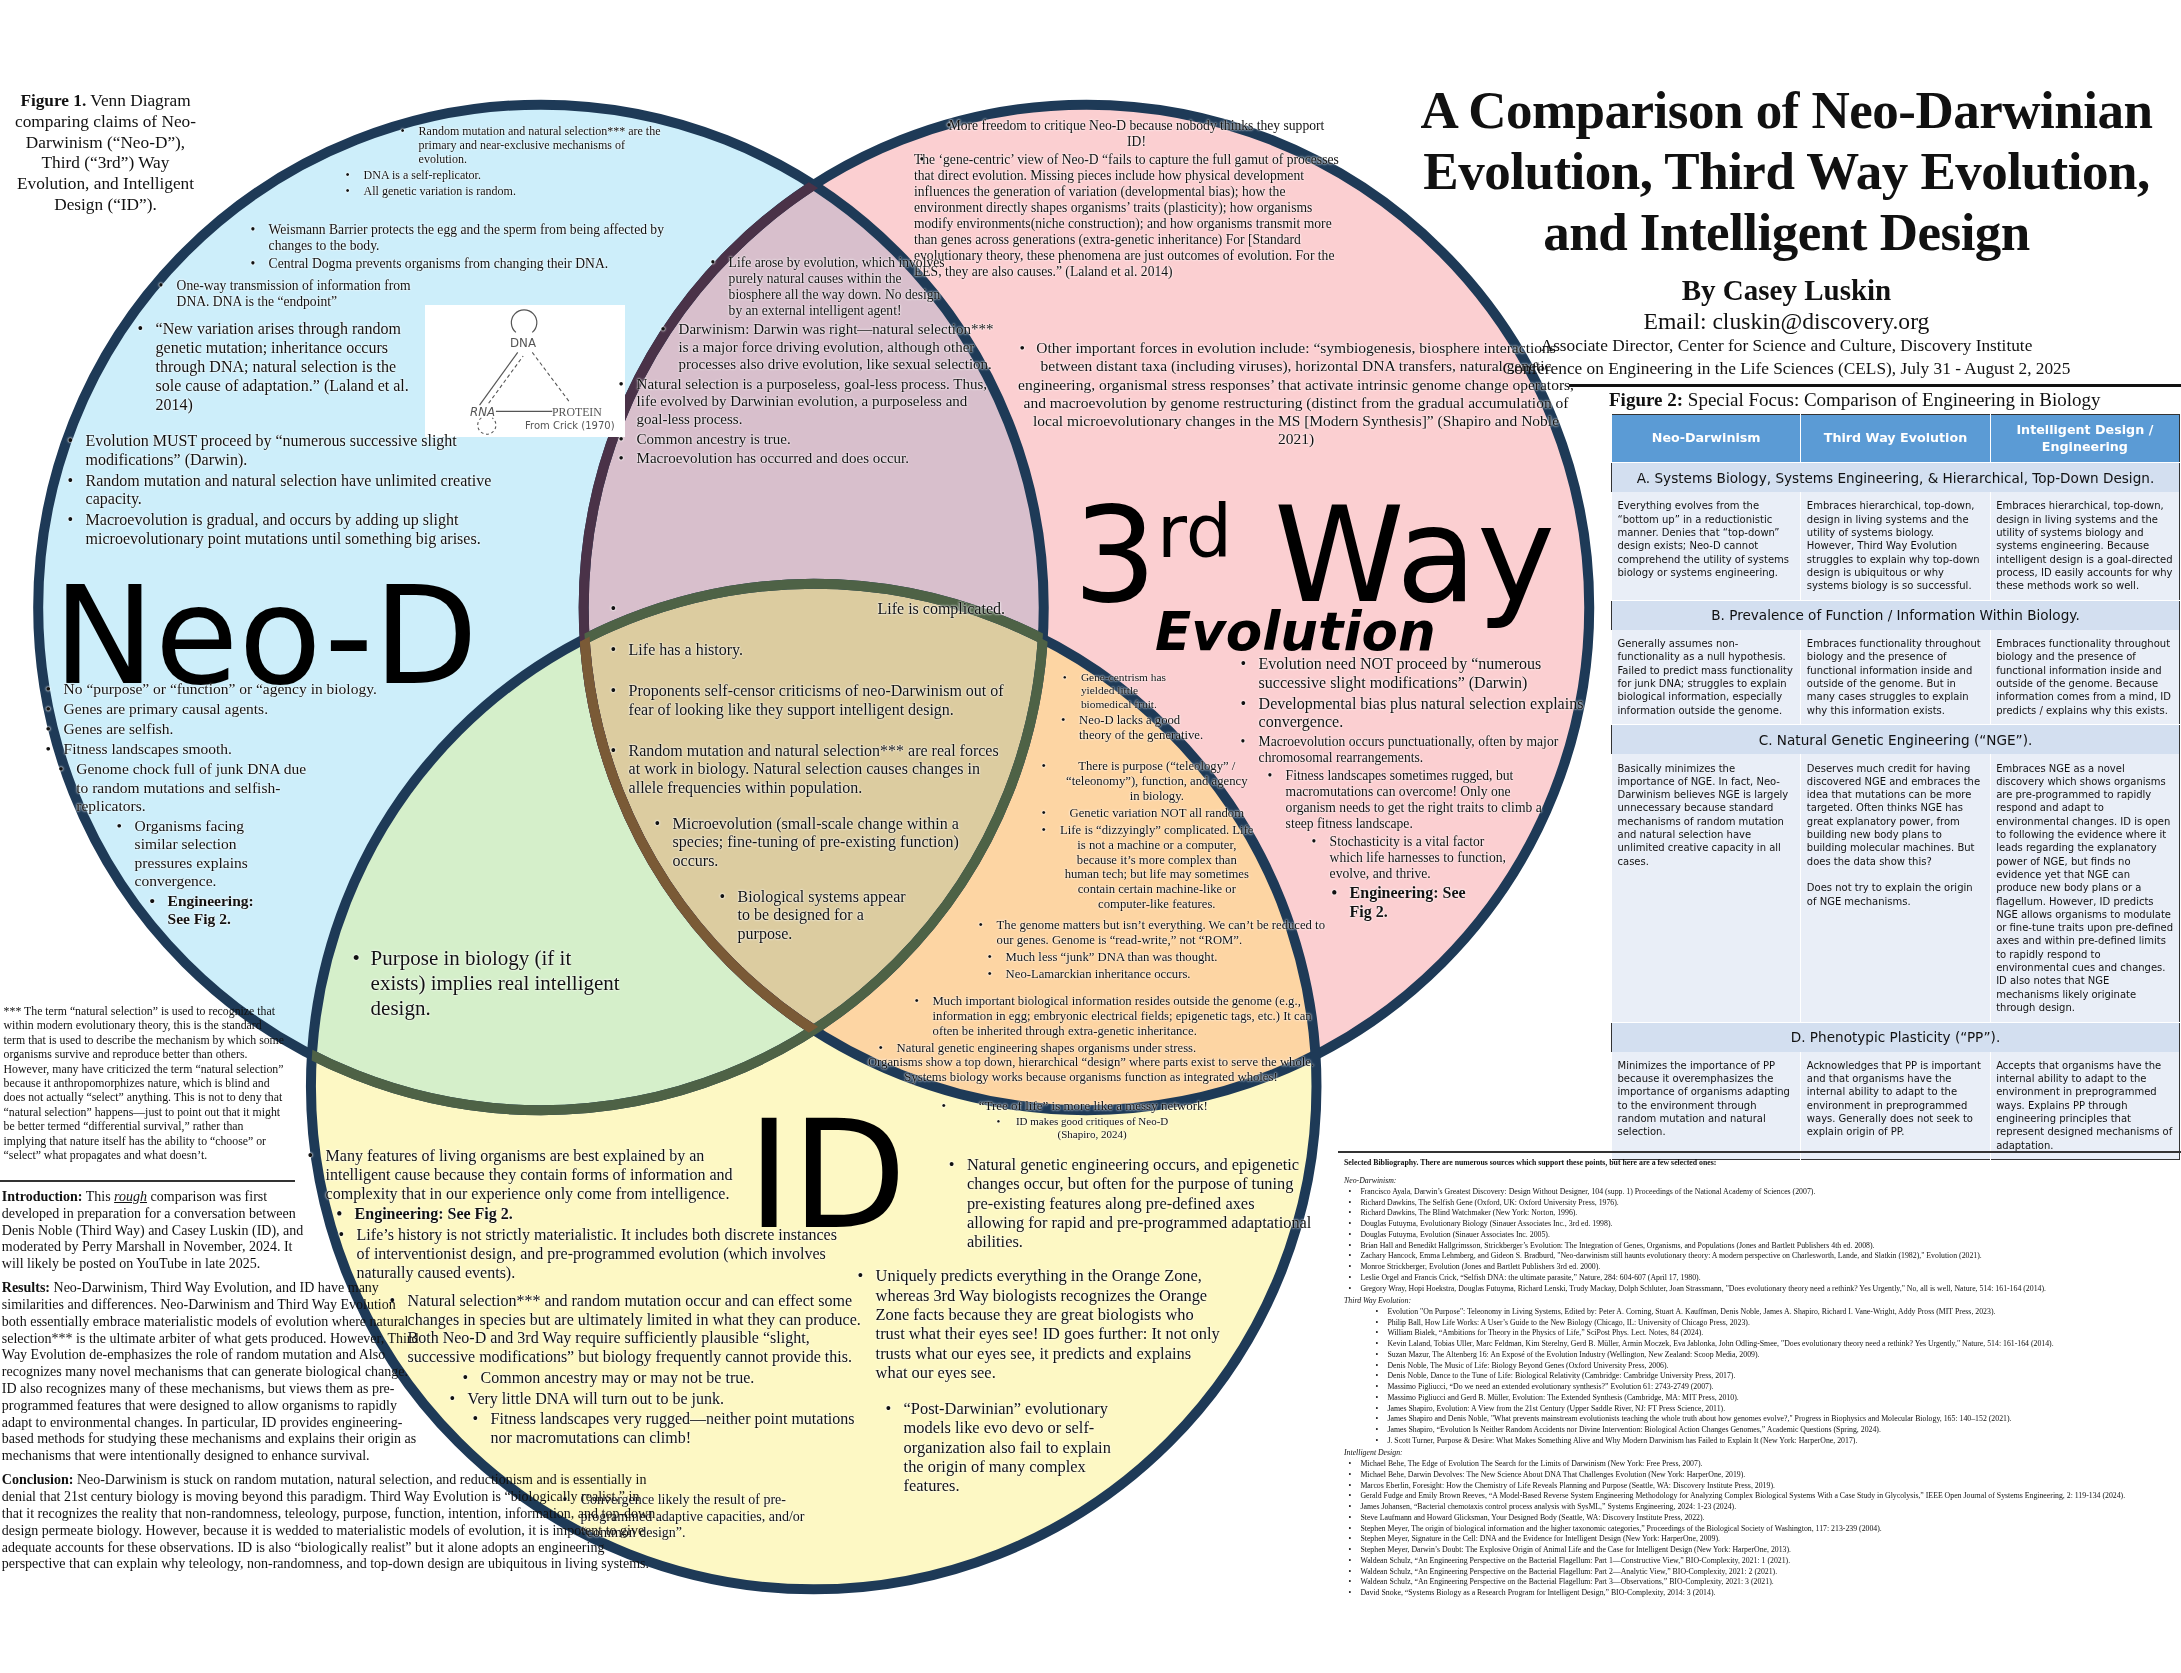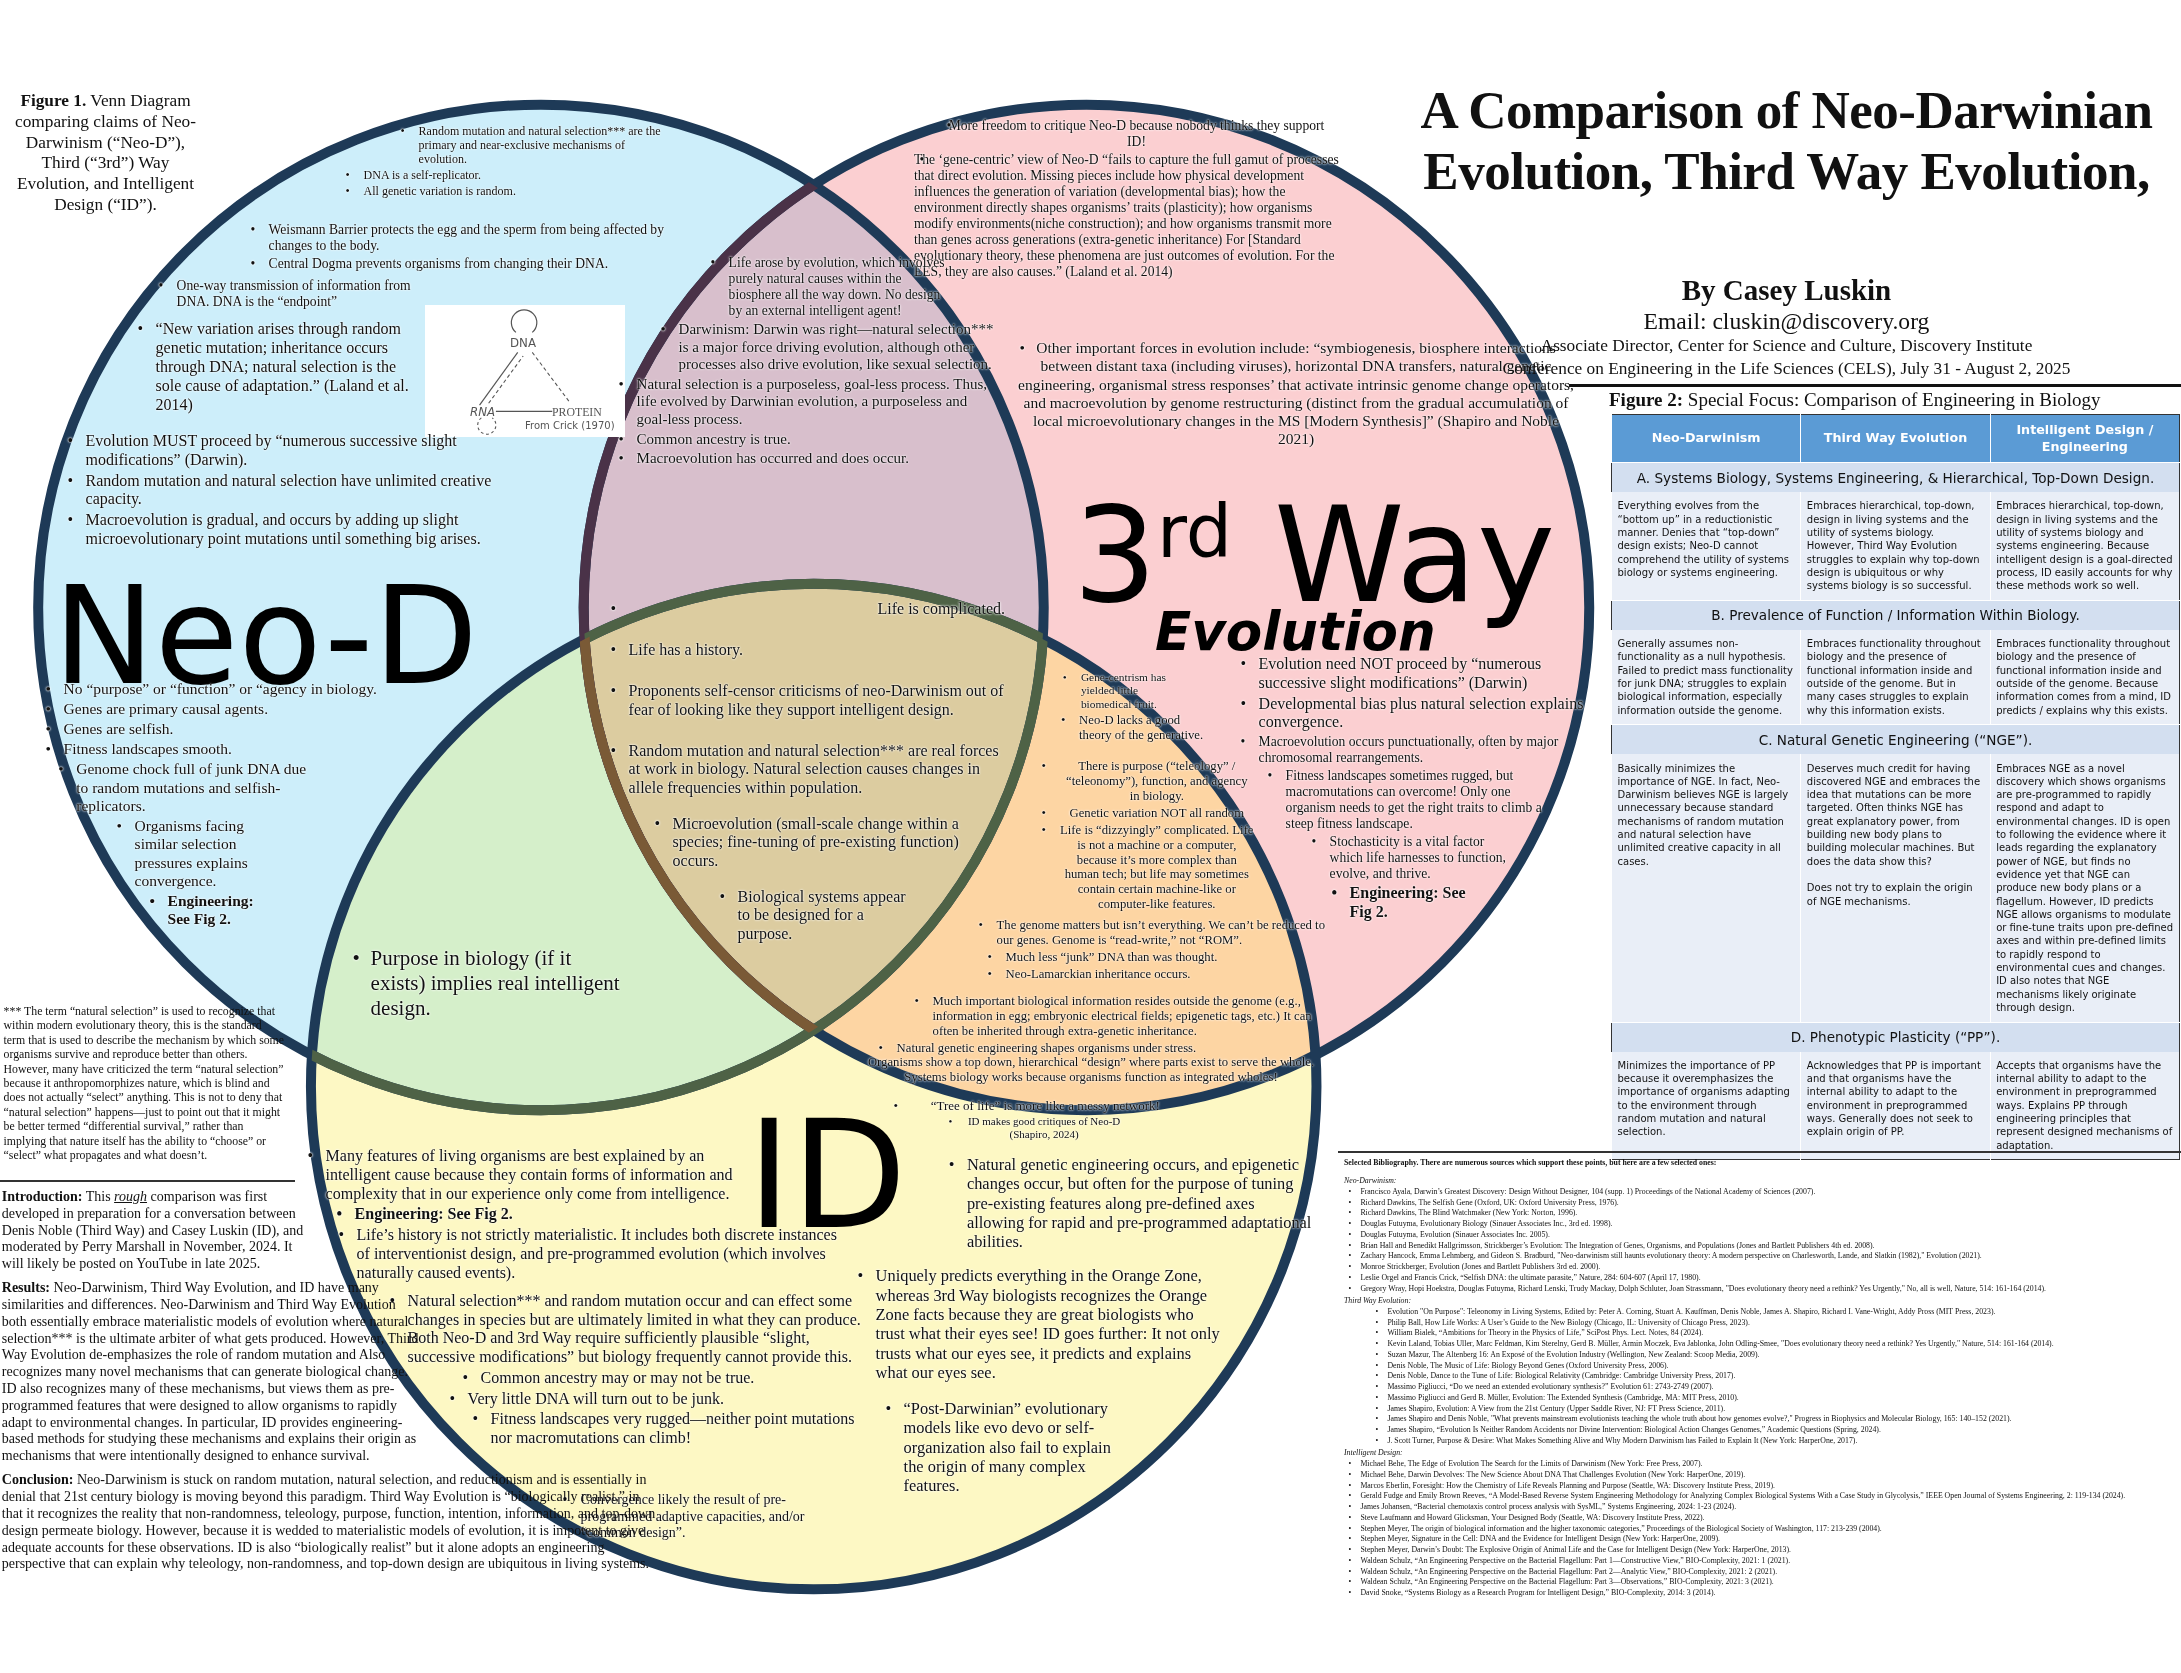--- a/index.html
+++ b/index.html
@@ -236,21 +236,21 @@
 </div>
 <div class="txt" style="left:909px;top:994px;width:418px;font-size:12.7px;">
   <ul>
     <li>Much important biological information resides outside the genome (e.g., information in egg; embryonic electrical fields; epigenetic tags, etc.) It can often be inherited through extra-genetic inheritance.</li>
     <li style="margin-left:-36px;width:427px;">Natural genetic engineering shapes organisms under stress.</li>
   </ul>
 </div>
 <div class="txt" style="left:859px;top:1055px;width:464px;font-size:12.7px;text-align:center;">
   <div>Organisms show a top down, hierarchical “design” where parts exist to serve the whole. Systems biology works because organisms function as integrated wholes!</div>
 </div>
-<div class="txt" style="left:888px;top:1098px;width:291px;font-size:13px;text-align:center;">
+<div class="txt" style="left:936px;top:1098px;width:291px;font-size:13px;text-align:center;">
   <ul>
     <li>“Tree of life” is more like a messy network!</li>
     <li style="font-size:11px;margin-left:55px;width:155px;">ID makes good critiques of Neo-D (Shapiro, 2024)</li>
   </ul>
 </div>
 
 <div class="txt" style="left:302px;top:1147px;width:455px;font-size:16px;">
   <ul>
     <li style="width:427px;">Many features of living organisms are best explained by an intelligent cause because they contain forms of information and complexity that in our experience only come from intelligence.</li>
     <li style="margin-left:29px;font-weight:bold;">Engineering: See Fig 2.</li>
@@ -266,20 +266,21 @@
   <ul>
     <li style="margin-left:7.3px;width:345px;">Natural genetic engineering occurs, and epigenetic changes occur, but often for the purpose of tuning pre-existing features along pre-defined axes allowing for rapid and pre-programmed adaptational abilities.</li>
     <li style="margin-left:-84px;width:345px;margin-top:14.5px;">Uniquely predicts everything in the Orange Zone, whereas 3rd Way biologists recognizes the Orange Zone facts because they are great biologists who trust what their eyes see! ID goes further: It not only trusts what our eyes see, it predicts and explains what our eyes see.</li>
     <li style="margin-left:-56px;width:227px;margin-top:16.4px;">“Post-Darwinian” evolutionary models like evo devo or self-organization also fail to explain the origin of many complex features.</li>
   </ul>
 </div>
 
 <div class="title">
   <div>A Comparison of Neo-Darwinian</div>
   <div>Evolution, Third Way Evolution,</div>
+  <div>and Intelligent Design</div>
 </div>
 <div class="byline">
   <div class="by">By Casey Luskin</div>
   <div class="email">Email: cluskin@discovery.org</div>
   <div class="aff">Associate Director, Center for Science and Culture, Discovery Institute</div>
   <div class="aff">Conference on Engineering in the Life Sciences (CELS), July 31 - August 2, 2025</div>
 </div>
 <div class="rule"></div>
 
 <div class="fig2cap">

